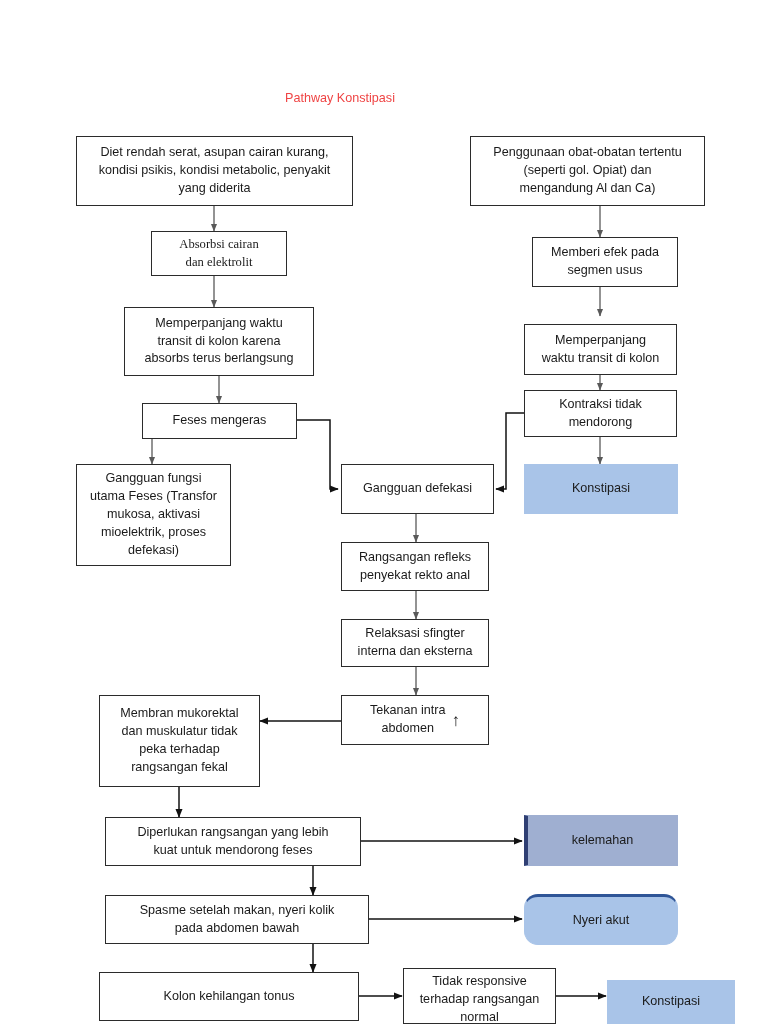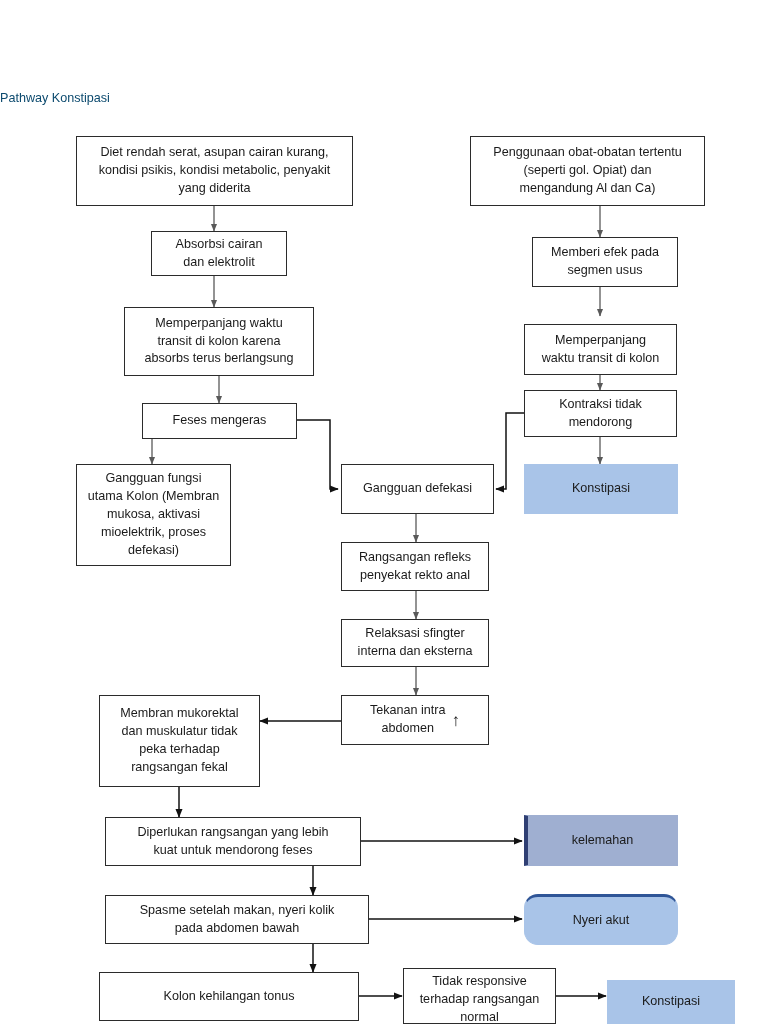--- a/index.html
+++ b/index.html
@@ -54,23 +54,23 @@
   .node.fill-muted {
     background: #9fafd1;
     border: 1px solid #9fafd1;
     border-left: 4px solid #2f3f73;
   }
   #page-title {
     position: absolute;
     left: 0;
     top: 91px;
     width: 680px;
-    text-align: left;
+    text-align: center;
     font-size: 12.6px;
-    color: #0c4a6e;
+    color: #ef4444;
     z-index: 2;
   }
   .uparrow {
     display: inline-block;
     font-size: 17px;
     line-height: 1;
     font-weight: bold;
     margin-left: 6px;
     vertical-align: -2px;
   }
@@ -137,21 +137,21 @@
 kondisi psikis, kondisi metabolic, penyakit
 yang diderita</span>
   </div>
 
   <div class="node plain" style="left:470px; top:136px; width:235px; height:70px;">
     <span class="node-text">Penggunaan obat-obatan tertentu
 (seperti gol. Opiat) dan
 mengandung Al dan Ca)</span>
   </div>
 
-  <div class="node plain" style="left:151px; top:231px; width:136px; height:45px;">
+  <div class="node plain" style="left:151px; top:231px; width:136px; height:45px;font-family:Liberation Serif, serif;">
     <span class="node-text">Absorbsi cairan
 dan elektrolit</span>
   </div>
 
   <div class="node plain" style="left:532px; top:237px; width:146px; height:50px;">
     <span class="node-text">Memberi efek pada
 segmen usus</span>
   </div>
 
   <div class="node plain" style="left:124px; top:307px; width:190px; height:69px;">
@@ -169,21 +169,21 @@
     <span class="node-text">Feses mengeras</span>
   </div>
 
   <div class="node plain" style="left:524px; top:390px; width:153px; height:47px;">
     <span class="node-text">Kontraksi tidak
 mendorong</span>
   </div>
 
   <div class="node plain" style="left:76px;  top:464px; width:155px; height:102px;">
     <span class="node-text">Gangguan fungsi
-utama Kolon (Membran
+utama Feses (Transfor
 mukosa, aktivasi
 mioelektrik, proses
 defekasi)</span>
   </div>
 
   <div class="node plain" style="left:341px; top:464px; width:153px; height:50px;">
     <span class="node-text">Gangguan defekasi</span>
   </div>
 
   <div class="node fill-light" style="left:524px; top:464px; width:154px; height:50px;">

